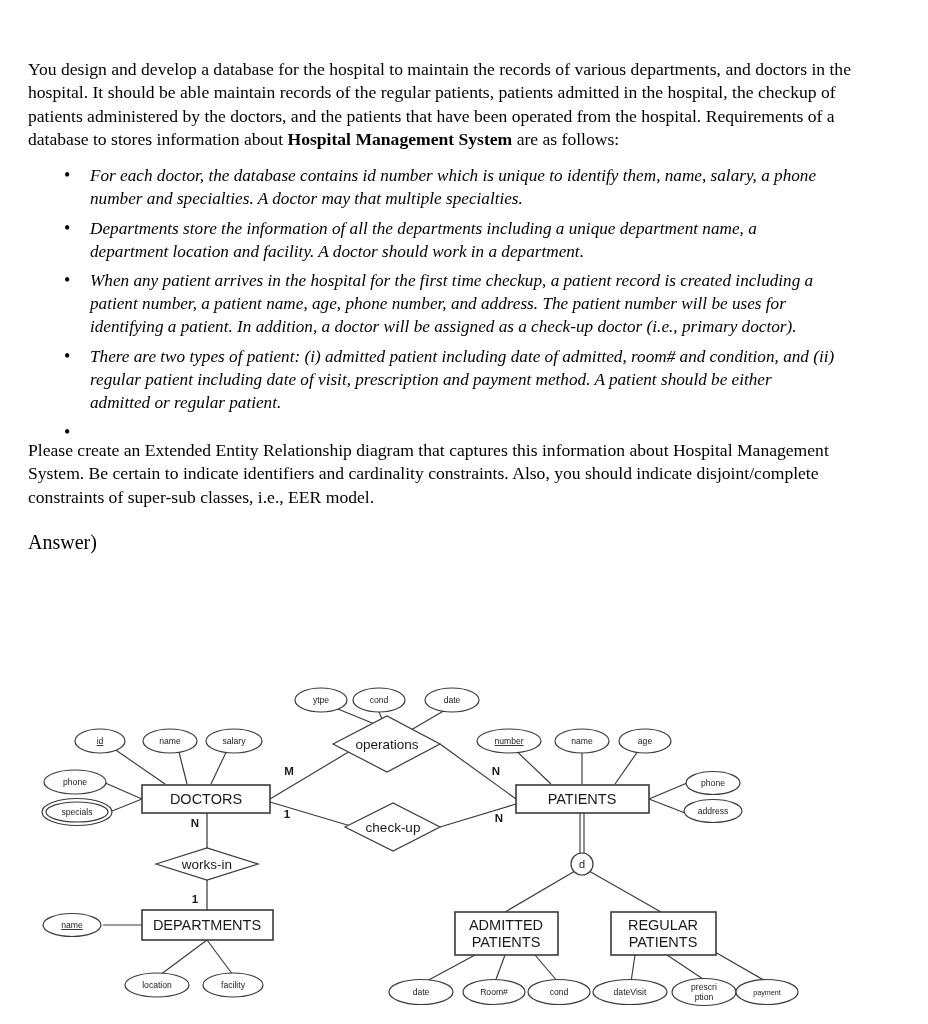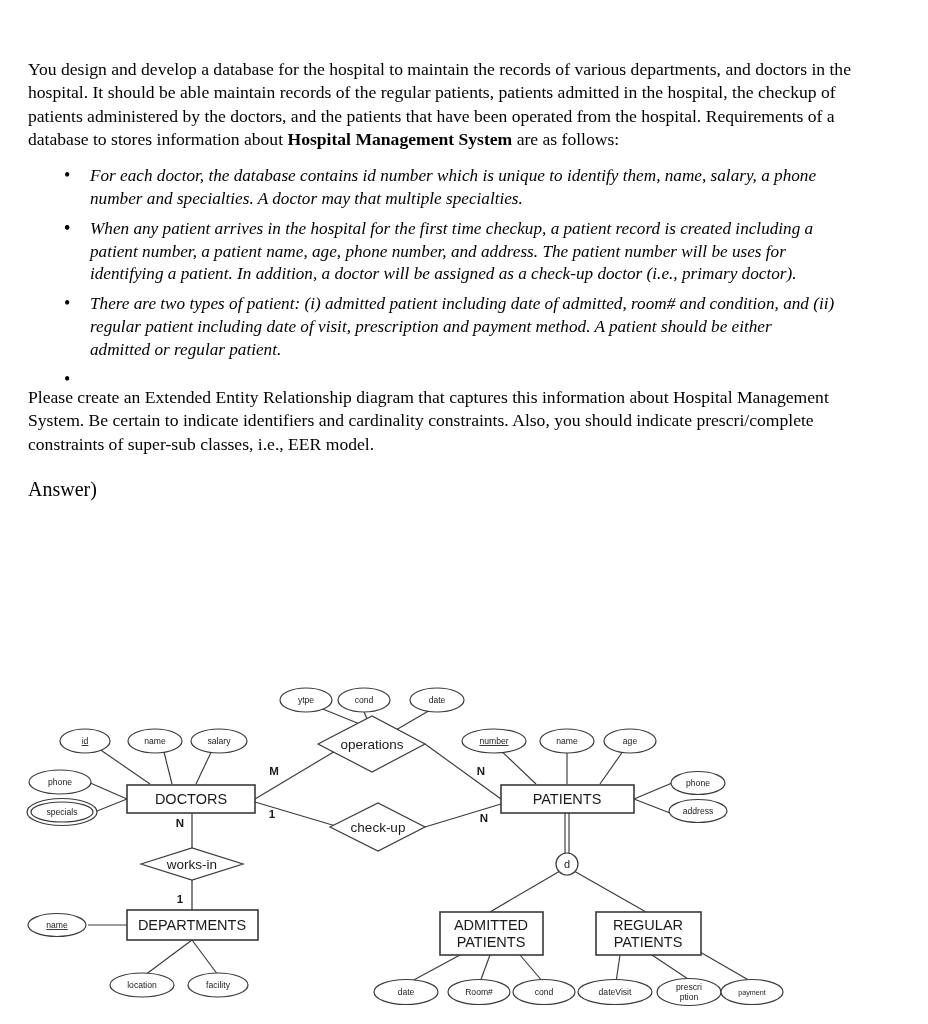--- a/index.html
+++ b/index.html
@@ -31,21 +31,21 @@
   ul.reqs li .bullet{
     position:absolute;left:36px;top:-1px;
     font-style:normal;font-size:18px;line-height:1.33;
   }
   .para2{margin-top:24px;}
   .answer{
     margin:22px 0 0 0;
     font-family:"Liberation Serif", serif;
     font-size:20px;
   }
-  .diagram{position:absolute;left:0;top:628px;width:740px;height:340px;}
+  .diagram{position:absolute;left:15px;top:628px;width:740px;height:340px;}
   svg{display:block;}
   .ln{stroke:#3a3a3a;stroke-width:1.25;fill:none;}
   .ln2{stroke:#3a3a3a;stroke-width:1.15;fill:none;}
   .ent{fill:#ffffff;stroke:#3a3a3a;stroke-width:1.6;}
   .ovl{fill:#ffffff;stroke:#3a3a3a;stroke-width:1.2;}
   .dia{fill:#ffffff;stroke:#3a3a3a;stroke-width:1.2;}
   .t-ent{font-family:"Liberation Sans", sans-serif;font-size:14.5px;fill:#1a1a1a;text-anchor:middle;}
   .t-att{font-family:"Liberation Sans", sans-serif;font-size:8.6px;fill:#1a1a1a;text-anchor:middle;}
   .t-att-s{font-family:"Liberation Sans", sans-serif;font-size:7.2px;fill:#1a1a1a;text-anchor:middle;}
   .t-rel{font-family:"Liberation Sans", sans-serif;font-size:13.5px;fill:#1a1a1a;text-anchor:middle;}
@@ -57,27 +57,27 @@
 <body>
 
 <div class="page">
 
   <div class="prose">
 
     <p class="para"><span>You design and develop a database for the hospital to maintain the records of various departments, and doctors in the hospital. It should be able maintain records of the regular patients, patients admitted in the hospital, the checkup of patients administered by the doctors, and the patients that have been operated from the hospital. Requirements of a database to stores information about </span><b>Hospital Management System</b><span> are as follows:</span></p>
 
     <ul class="reqs">
       <li><span class="bullet">•</span><span>For each doctor, the database contains id number which is unique to identify them, name, salary, a phone number and specialties. A doctor may that multiple specialties.</span></li>
-      <li><span class="bullet">•</span></li>
+      <li><span class="bullet">•</span><span>Departments store the information of all the departments including a unique department name, a department location and facility. A doctor should work in a department.</span></li>
       <li><span class="bullet">•</span><span>When any patient arrives in the hospital for the first time checkup, a patient record is created including a patient number, a patient name, age, phone number, and address. The patient number will be uses for identifying a patient. In addition, a doctor will be assigned as a check-up doctor (i.e., primary doctor).</span></li>
       <li><span class="bullet">•</span><span>There are two types of patient: (i) admitted patient including date of admitted, room# and condition, and (ii) regular patient including date of visit, prescription and payment method. A patient should be either admitted or regular patient.</span></li>
       <li><span class="bullet">•</span></li>
     </ul>
 
-    <p class="para para2">Please create an Extended Entity Relationship diagram that captures this information about Hospital Management System. Be certain to indicate identifiers and cardinality constraints. Also, you should indicate prescri/complete constraints of super-sub classes, i.e., EER model.</p>
+    <p class="para para2">Please create an Extended Entity Relationship diagram that captures this information about Hospital Management System. Be certain to indicate identifiers and cardinality constraints. Also, you should indicate disjoint/complete constraints of super-sub classes, i.e., EER model.</p>
 
     <p class="answer">Answer)</p>
   </div>
 
   <div class="diagram">
     <svg width="928" height="340" viewBox="0 0 928 340" xmlns="http://www.w3.org/2000/svg">
 
       <line class="ln2" x1="313" y1="33" x2="372" y2="57"></line>
       <line class="ln2" x1="364" y1="40" x2="371" y2="56"></line>
       <line class="ln2" x1="437" y1="34" x2="396" y2="58"></line>

